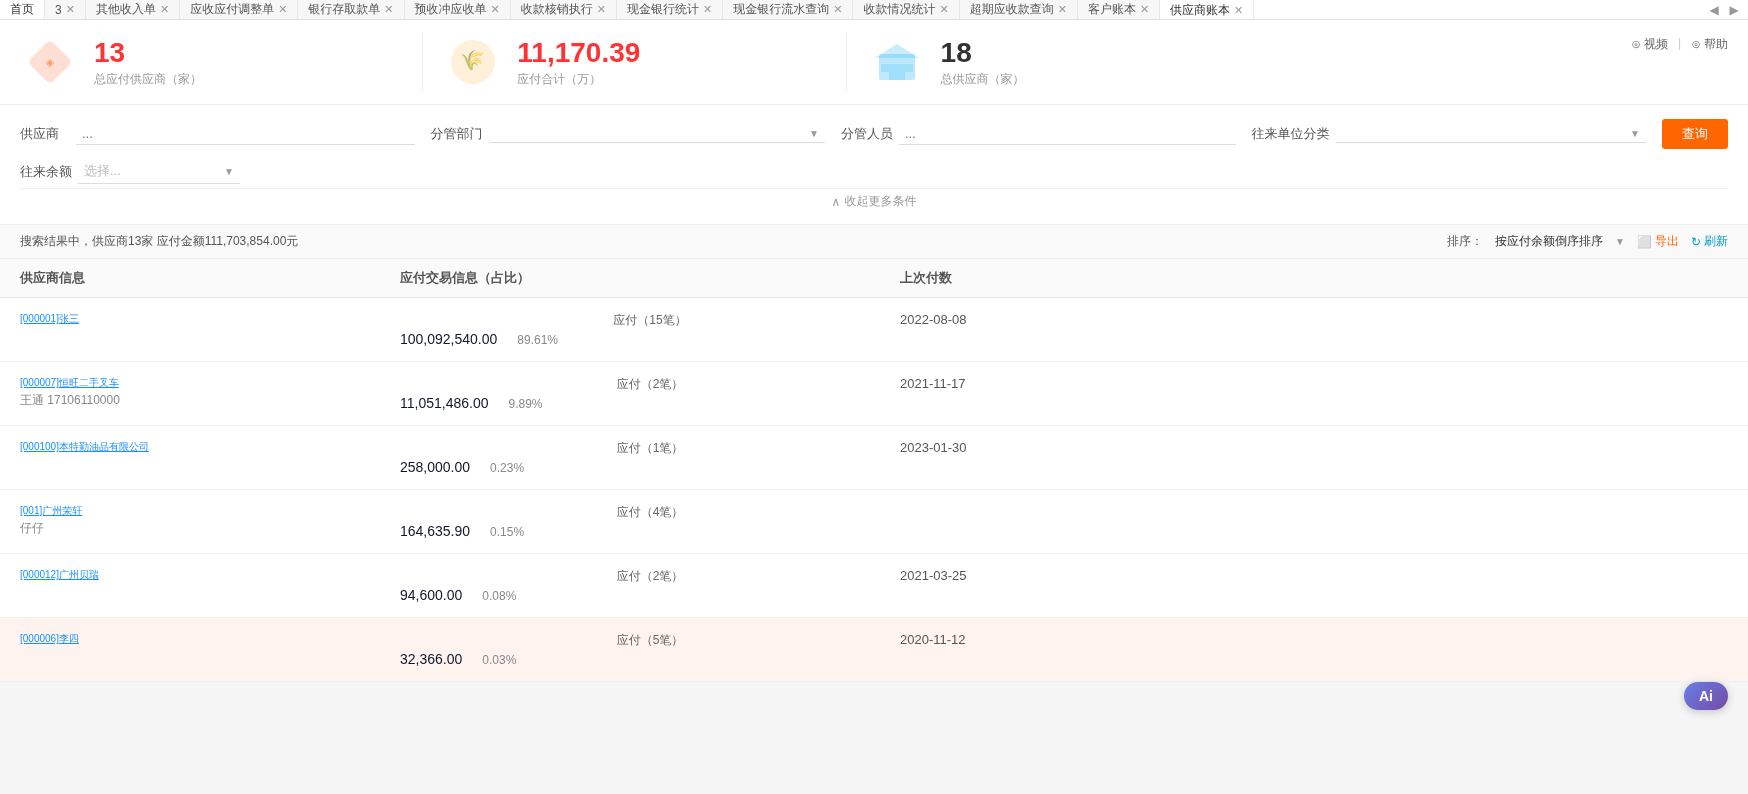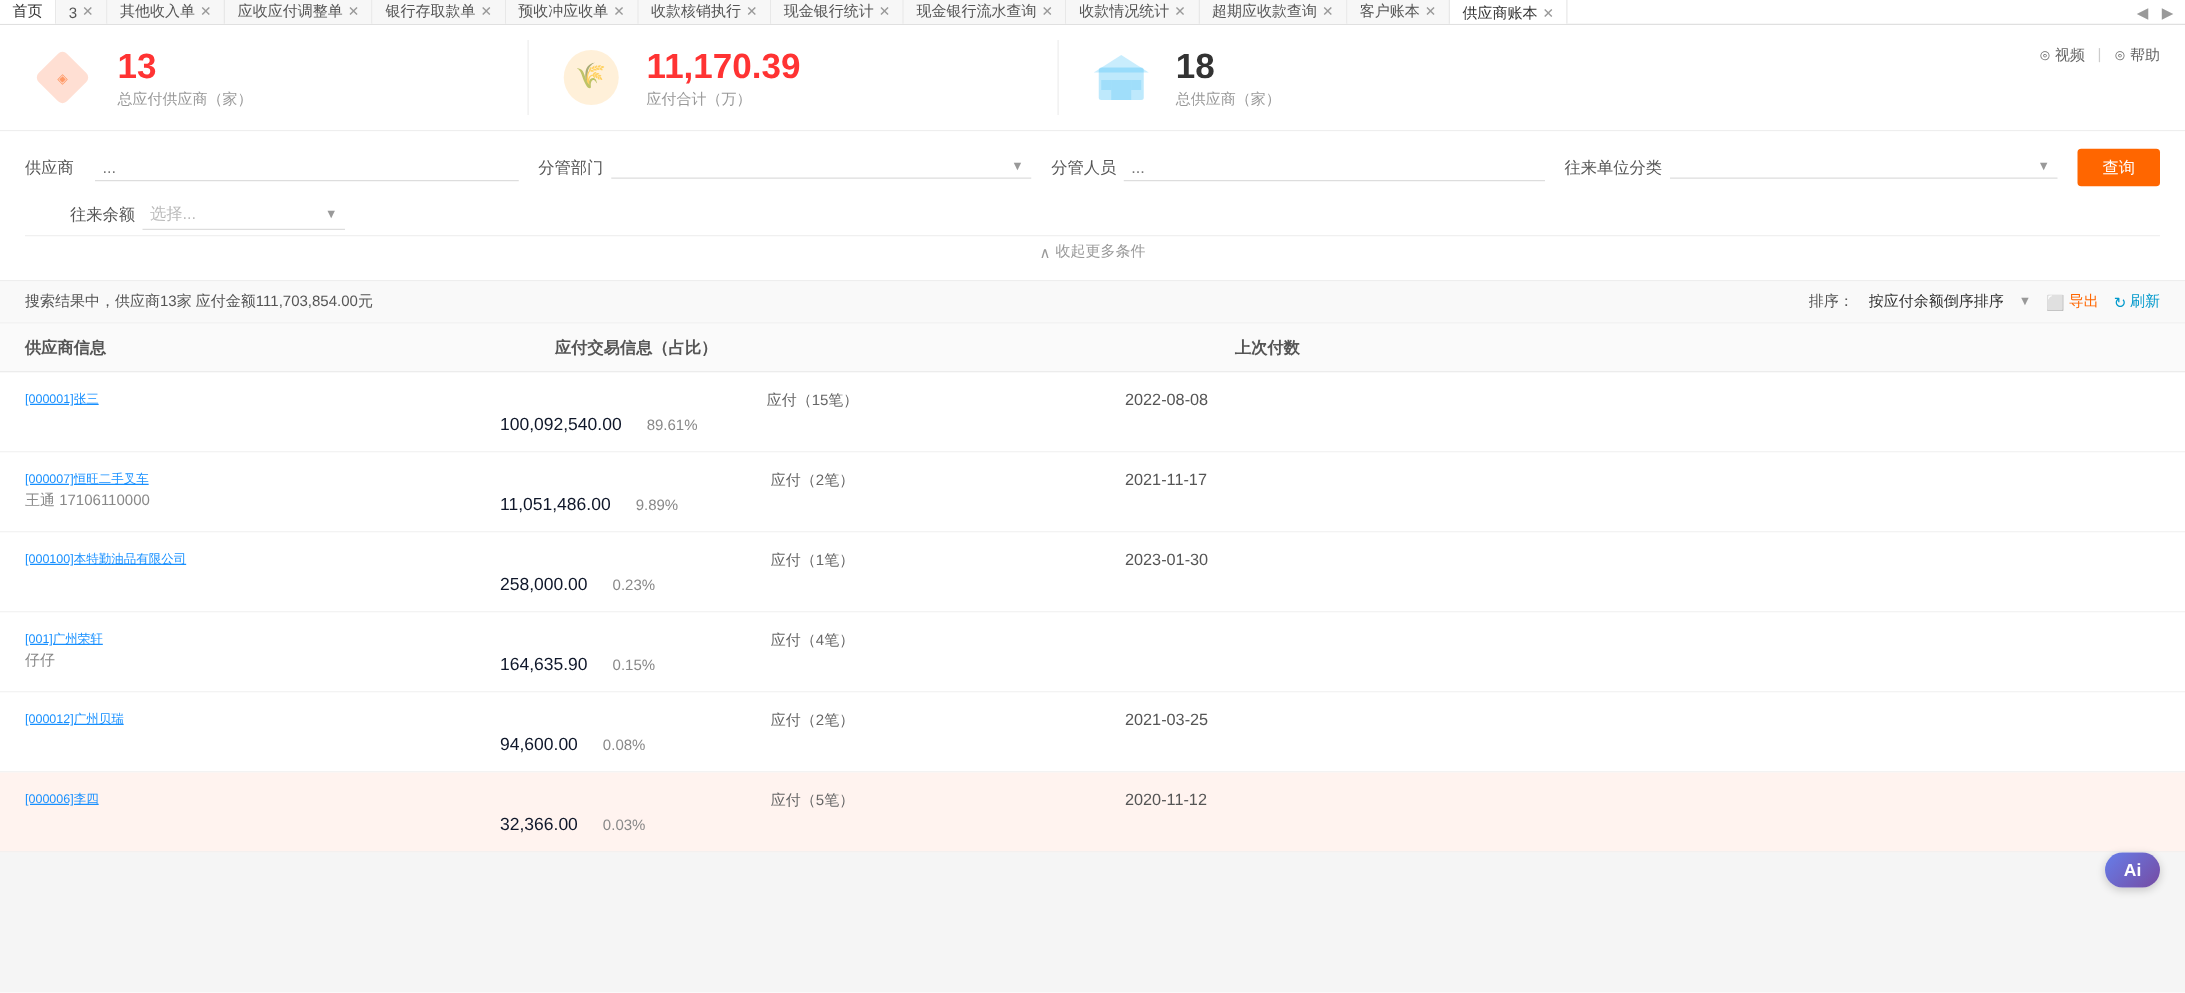--- a/index.html
+++ b/index.html
@@ -206,21 +206,20 @@
       margin: 0;
     }
     .table-header {
       display: flex;
       padding: 10px 20px;
       border-bottom: 1px solid #e8e8e8;
       background: #fafafa;
       font-size: 13px;
       font-weight: bold;
       color: #555;
-      gap: 44px;
     }
     .col-supplier { flex: 0 0 380px; }
     .col-transaction { flex: 0 0 500px; }
     .col-lastpay { flex: 1; }
 
     .table-row {
       display: flex;
       padding: 14px 20px;
       border-bottom: 1px solid #f0f0f0;
       align-items: flex-start;
@@ -404,21 +403,21 @@
     </div>
     <div class="filter-item">
       <label>往来单位分类</label>
       <div class="filter-select">
         <span class="placeholder"></span>
         <span class="arrow">▼</span>
       </div>
     </div>
     <button class="btn-query">查询</button>
   </div>
-  <div class="filter-row" style="margin-bottom:0;margin-left:36px;">
+  <div class="filter-row" style="margin-bottom:0;">
     <div class="filter-item" style="max-width:220px;">
       <label>往来余额</label>
       <div class="filter-select">
         <span class="placeholder">选择...</span>
         <span class="arrow">▼</span>
       </div>
     </div>
   </div>
   <div class="collapse-btn">
     <span>∧</span>

